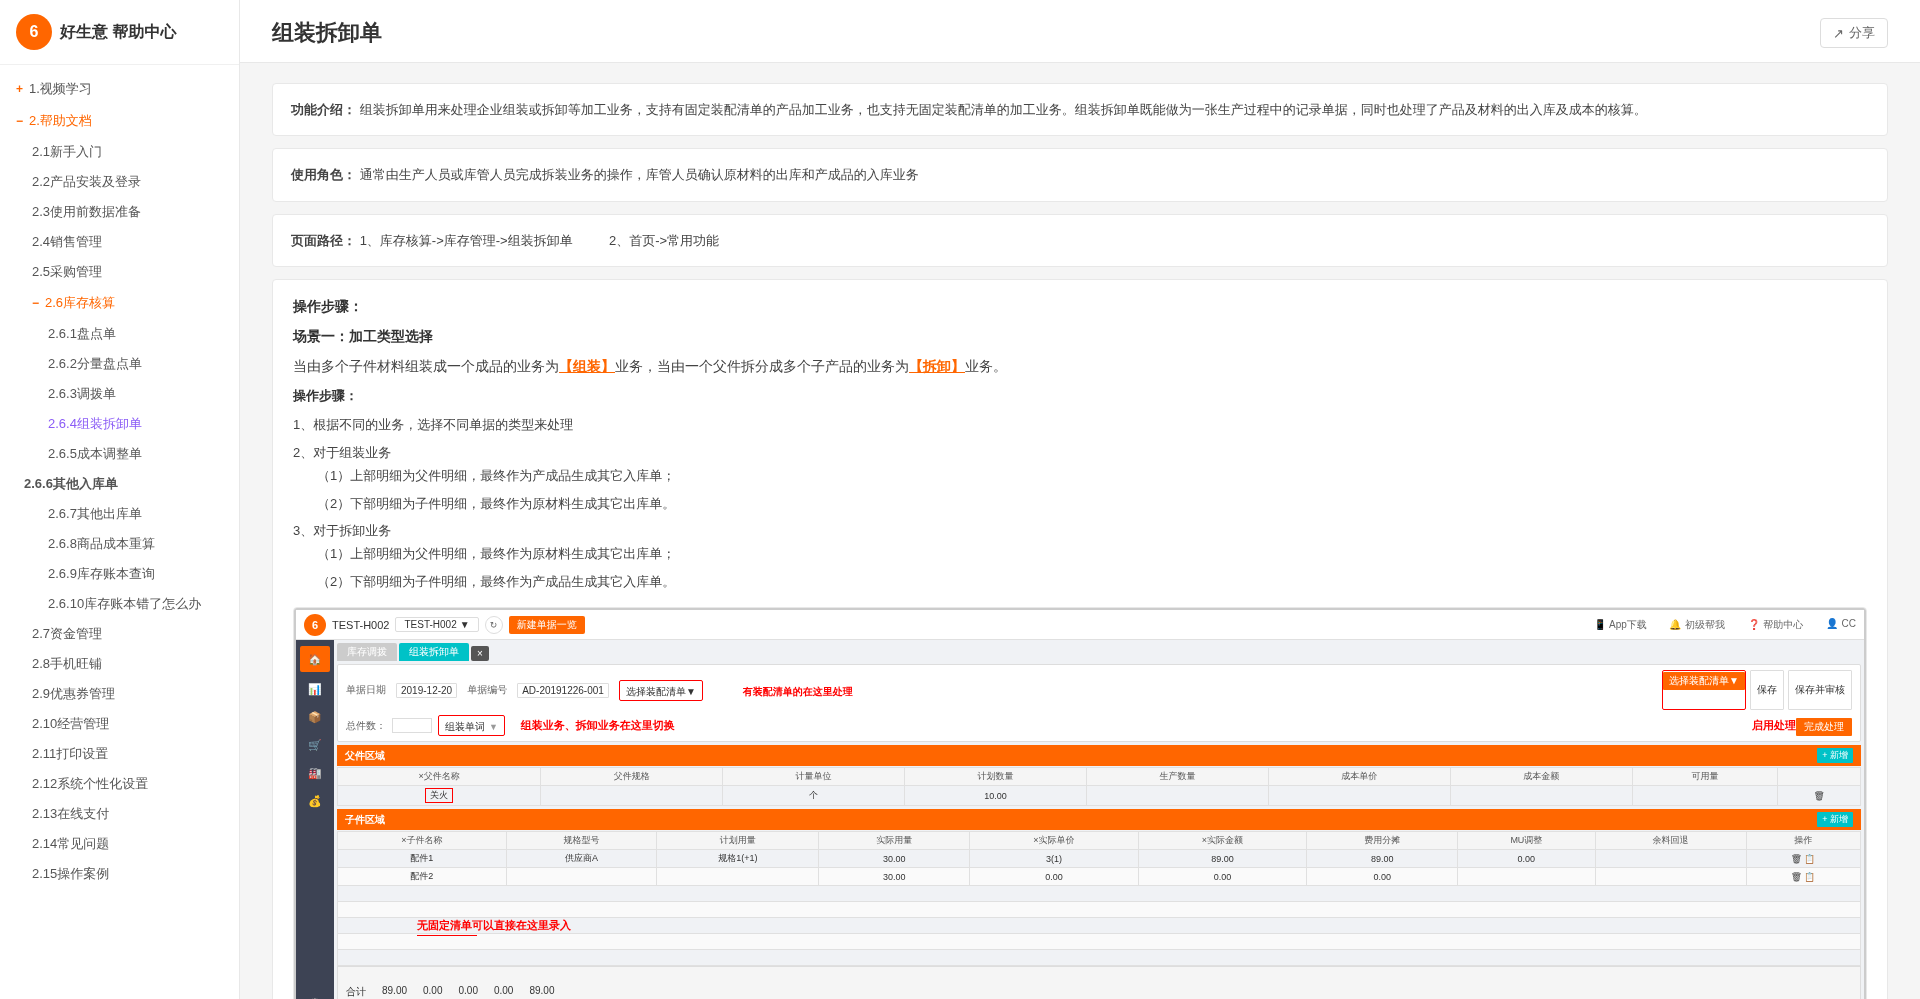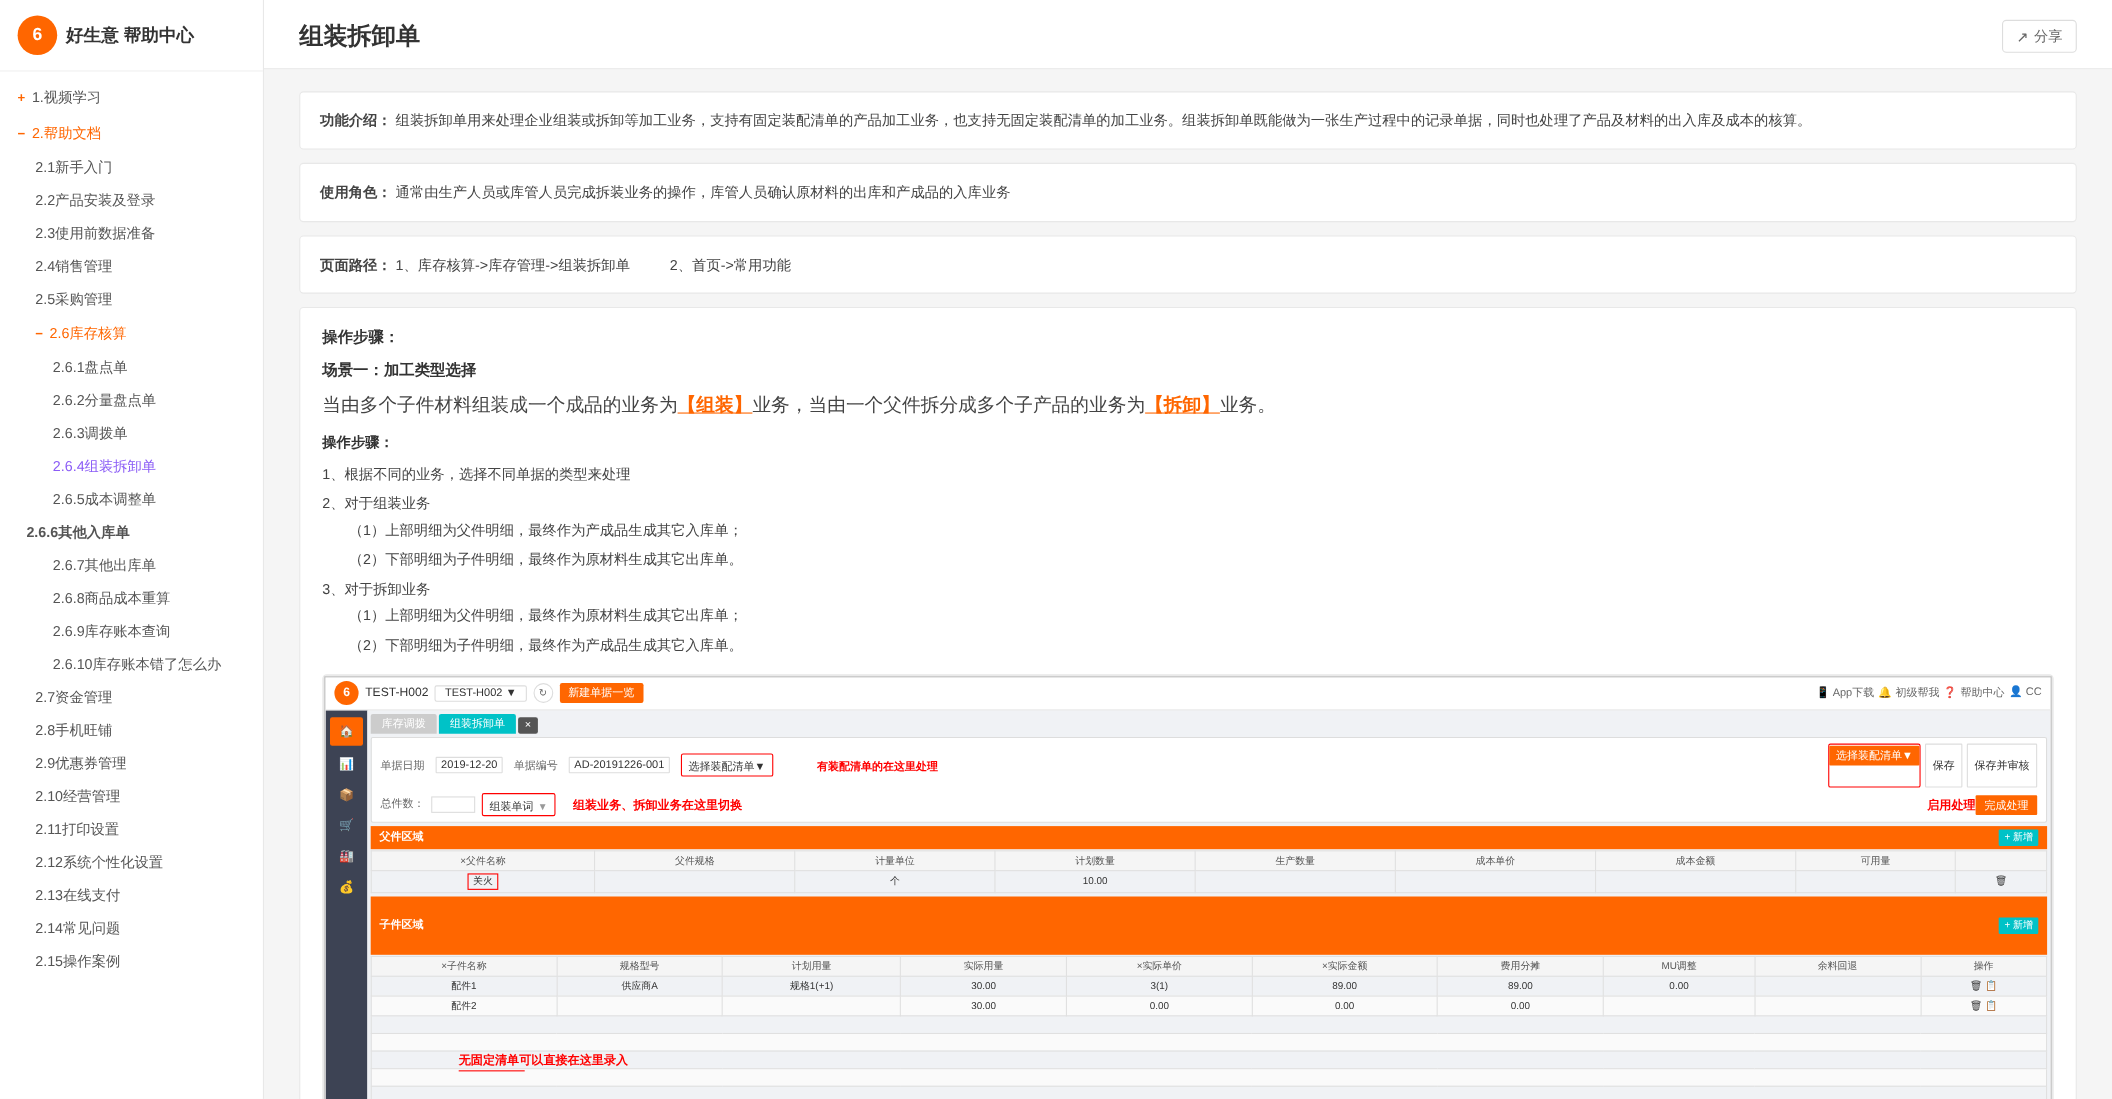--- a/index.html
+++ b/index.html
@@ -33,21 +33,21 @@
     .share-btn { display: flex; align-items: center; gap: 5px; color: #666; font-size: 13px; cursor: pointer; border: 1px solid #ddd; border-radius: 4px; padding: 5px 12px; background: #fff; }
 
     .content-area { padding: 20px 32px; }
 
     .info-block { background: #fff; border: 1px solid #e8e8e8; border-radius: 4px; padding: 14px 18px; margin-bottom: 12px; font-size: 13px; line-height: 1.8; color: #444; }
     .bold-label { font-weight: bold; }
 
     .op-steps-block { background: #fff; border: 1px solid #e8e8e8; border-radius: 4px; padding: 18px 20px; margin-bottom: 12px; }
 
     .scenario-title { font-weight: bold; font-size: 14px; color: #333; margin: 12px 0 8px; }
-    .scenario-desc { font-size: 17px; line-height: 1.8; color: #444; margin-bottom: 8px; }
+    .scenario-desc { font-size: 14px; line-height: 1.8; color: #444; margin-bottom: 8px; }
     .step-list { font-size: 13px; color: #444; line-height: 1.8; padding-left: 0; }
     .step-list li { margin-bottom: 4px; list-style: none; }
     .sub-step-list { padding-left: 24px; }
     .sub-step-list li { list-style: none; }
     .highlight { color: #ff6600; text-decoration: underline; cursor: pointer; }
     .bold { font-weight: bold; }
 
     
     .screenshot-container { background: #fff; border: 1px solid #e8e8e8; border-radius: 4px; margin-top: 14px; overflow: hidden; }
 
@@ -168,21 +168,21 @@
 
           <div style="background:#fff;height:30px;display:flex;align-items:center;padding:0 8px;border-bottom:1px solid #e0e0e0;gap:6px;">
             <div style="width:22px;height:22px;background:#ff6600;border-radius:50%;display:flex;align-items:center;justify-content:center;color:#fff;font-size:11px;font-weight:bold;">6</div>
             <span style="font-size:11px;color:#333;">TEST-H002</span>
             <div style="border:1px solid #ddd;border-radius:2px;padding:1px 8px;font-size:10px;color:#333;display:flex;align-items:center;gap:3px;background:#fff;">
               <span>TEST-H002</span>
               <span>▼</span>
             </div>
             <div style="width:18px;height:18px;border-radius:50%;border:1px solid #ddd;display:flex;align-items:center;justify-content:center;font-size:9px;color:#666;">↻</div>
             <div style="background:#ff6600;color:#fff;border-radius:2px;padding:2px 8px;font-size:10px;cursor:pointer;">新建单据一览</div>
-            <div style="margin-left:auto;display:flex;gap:4px;font-size:10px;color:#666;">
+            <div style="margin-left:auto;display:flex;gap:23px;font-size:10px;color:#666;">
               <span>📱 App下载</span>
               <span>🔔 初级帮我</span>
               <span>❓ 帮助中心</span>
               <span>👤 CC</span>
             </div>
           </div>
 
           <div style="display:flex;">
 
             <div style="width:38px;background:#3d4354;display:flex;flex-direction:column;align-items:center;padding:6px 0;gap:2px;">
@@ -274,21 +274,21 @@
                     <td>10.00</td>
                     <td></td>
                     <td></td>
                     <td></td>
                     <td></td>
                     <td>🗑</td>
                   </tr>
                 </tbody>
               </table>
 
-              <div style="background:#ff6600;color:#fff;padding:19px 8px;font-size:10px;font-weight:bold;margin-bottom:1px;display:flex;align-items:center;">
+              <div style="background:#ff6600;color:#fff;padding:3px 8px;font-size:10px;font-weight:bold;margin-bottom:1px;display:flex;align-items:center;">
                 <span>子件区域</span>
                 <button style="margin-left:auto;background:#00c2c7;color:#fff;border:none;font-size:9px;padding:1px 5px;border-radius:1px;cursor:pointer;">+ 新增</button>
               </div>
 
               <div style="position:relative;">
                 <table class="sim-table" style="width:100%;">
                   <thead>
                     <tr>
                       <th>×子件名称</th>
                       <th>规格型号</th>

